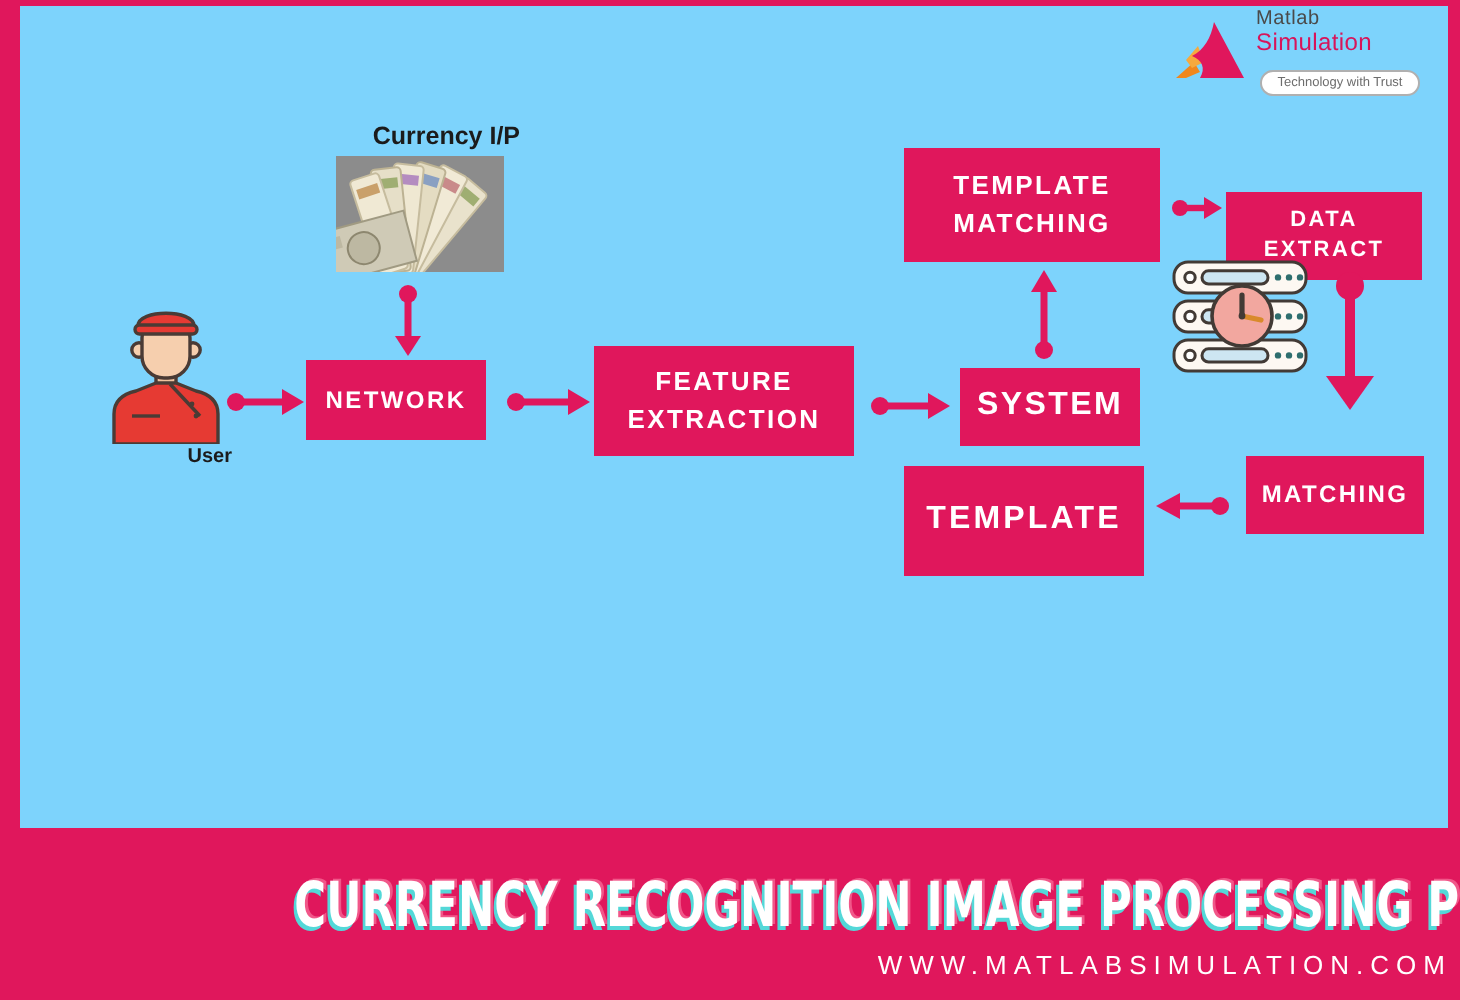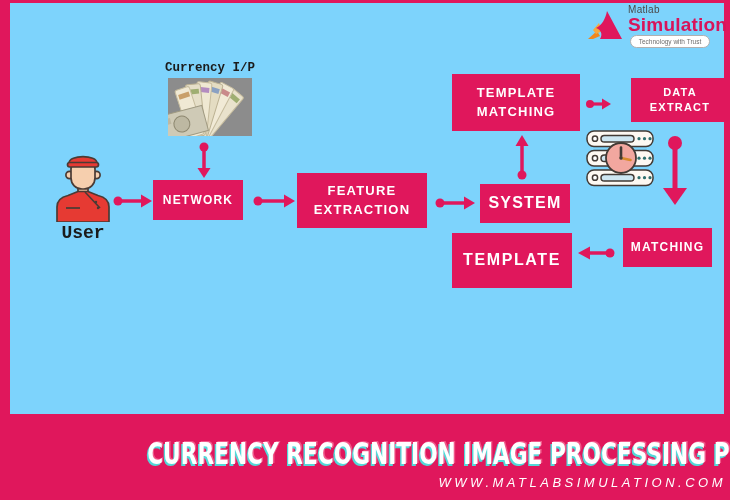--- a/index.html
+++ b/index.html
@@ -11,64 +11,64 @@
   .frame{position:absolute;background:#E0175C;}
   .frame-top{left:0;top:0;width:730px;height:3px;}
   .frame-left{left:0;top:0;width:10px;height:416px;}
   .frame-right{right:0;top:0;width:6px;height:416px;}
 
   
   .logo{position:absolute;left:586px;top:4px;width:132px;height:44px;}
   .logo-tri{position:absolute;left:0;top:6px;}
   .logo-texts{position:absolute;left:42px;top:0;}
   .logo-top{display:block;font-size:10px;color:#4a4a4a;letter-spacing:.3px;}
-  .logo-bottom{display:block;font-size:19px;font-weight:bold;color:#D8145A;letter-spacing:.2px;margin-top:-1px;}
+  .logo-bottom{display:block;font-size:12px;font-weight:normal;color:#D8145A;letter-spacing:.2px;margin-top:-1px;}
   .logo-tagline{
     position:absolute;left:44px;top:31px;width:72px;text-align:center;
     font-size:6.5px;color:#6d6d6d;border:1px solid #b0b0b0;border-radius:8px;
     padding:2px 3px;background:#fff;white-space:nowrap;
   }
 
   
   .node{
     position:absolute;background:#E0175C;color:#fff;display:flex;align-items:center;
     justify-content:center;text-align:center;font-weight:bold;letter-spacing:1.2px;
     line-height:1.4;
   }
   .n-network{left:153px;top:180px;width:90px;height:40px;font-size:12px;}
   .n-feature{left:297px;top:173px;width:130px;height:55px;font-size:13px;padding:0 8px;box-sizing:border-box;}
   .n-template{left:452px;top:74px;width:128px;height:57px;font-size:13px;padding:0 14px;box-sizing:border-box;}
-  .n-dataextract{left:613px;top:78px;width:98px;height:44px;font-size:11px;padding:0 16px;box-sizing:border-box;margin-left:18px;}
+  .n-dataextract{left:613px;top:96px;width:98px;height:44px;font-size:11px;padding:0 16px;box-sizing:border-box;}
   .n-system{left:480px;top:184px;width:90px;height:39px;font-size:16px;}
   .n-results{left:452px;top:233px;width:120px;height:55px;font-size:16px;letter-spacing:1.6px;}
   .n-display{left:623px;top:228px;width:89px;height:39px;font-size:12px;}
 
   
-  .lbl{position:absolute;font-weight:bold;color:#1b1b1b;text-align:center;font-family:Liberation Mono, monospace;}
+  .lbl{position:absolute;font-weight:bold;color:#1b1b1b;text-align:right;}
   .lbl-currency{left:160px;top:61px;width:100px;font-size:12.5px;}
-  .lbl-user{left:50px;top:223px;width:66px;font-size:18px;}
+  .lbl-user{left:50px;top:223px;width:66px;font-size:10px;}
 
   
   .art{position:absolute;}
   .art-currency{left:168px;top:78px;}
   .art-user{left:54px;top:150px;}
   .art-server{left:586px;top:130px;}
   .arrows{left:0;top:0;}
 
   
   .banner{position:absolute;left:0;top:414px;width:730px;height:86px;background:#E0175C;}
   .banner-title{
     position:absolute;left:0;right:0;top:21px;text-align:center;white-space:nowrap;
     font-family:"DejaVu Sans",sans-serif;font-weight:bold;font-size:31px;color:#ffffff;
     text-shadow:-2px 2px 0 #53d8d8, 2px -1px 0 rgba(255,140,175,.55);
   }
   .banner-title span{display:inline-block;transform:scaleX(.70);transform-origin:center;}
   .website{
     position:absolute;right:4px;top:61px;color:#ffffff;font-size:13px;
-    letter-spacing:3.5px;font-weight:normal;font-style:italic;
+    letter-spacing:3.5px;font-weight:normal;
   }
 </style>
 </head>
 <body>
 
 <div class="canvas">
 
   <div class="frame frame-top"></div>
   <div class="frame frame-left"></div>
   <div class="frame frame-right"></div>

